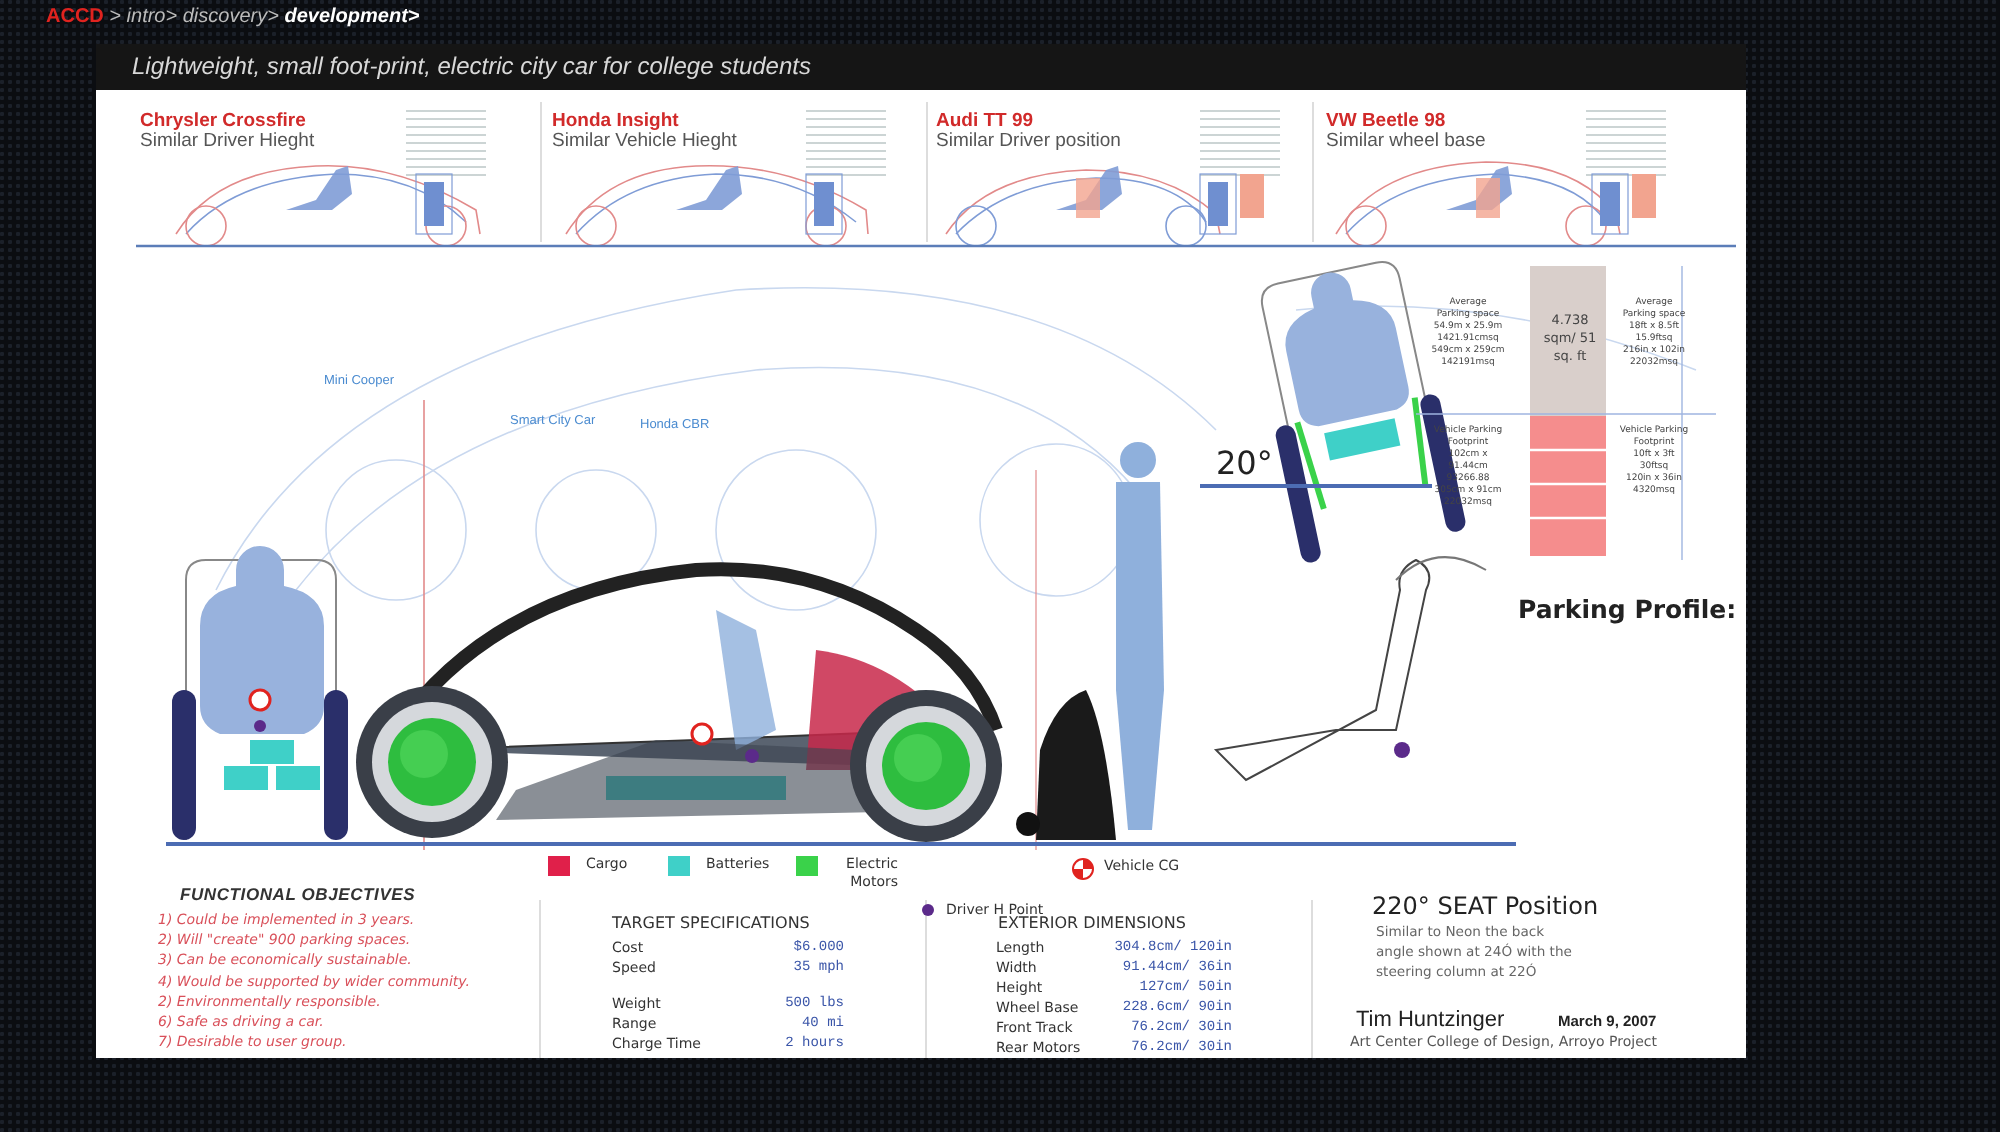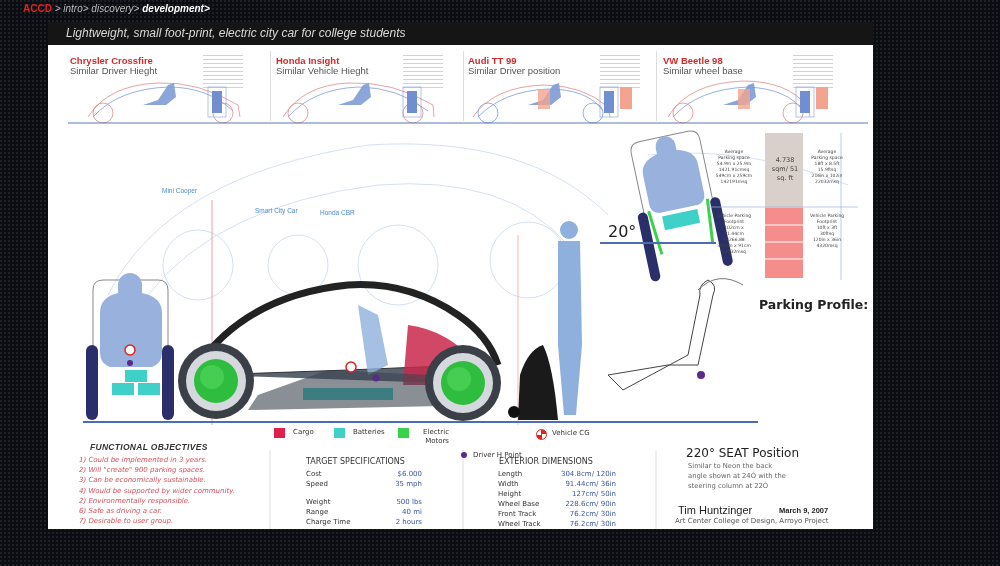--- a/index.html
+++ b/index.html
@@ -18,21 +18,21 @@
   .sec-title{position:absolute;font-weight:bold;font-size:9.5px;color:#d12a2a;white-space:nowrap;}
   .sec-sub{position:absolute;font-size:9.5px;color:#555;white-space:nowrap;}
   .spec-mini{position:absolute;width:40px;height:38px;
     background:repeating-linear-gradient(#fff 0 3px,#9aa 3px 4px);opacity:.5;}
   .divider-v{position:absolute;width:1px;background:#ddd;}
   .lbl-blue{position:absolute;font-size:6.5px;color:#4a8bd0;white-space:nowrap;}
   .small-dark{position:absolute;font-family:"DejaVu Sans",sans-serif;color:#444;}
   .tbl-title{position:absolute;font-size:8px;color:#333;font-family:"DejaVu Sans",sans-serif;white-space:nowrap;}
   .tbl{position:absolute;font-size:7px;font-family:"DejaVu Sans",sans-serif;}
   .tbl .row{display:flex;justify-content:space-between;height:10px;line-height:10px;}
-  .tbl .k{color:#333;} .tbl .v{color:#3a55a8;}
+  .tbl .k{color:#333;} .tbl .v{color:#3a55a8;font-family:Liberation Mono, monospace;}
   .tbl .gap{height:8px;}
   .legend-item{position:absolute;display:flex;align-items:flex-start;font-size:7px;color:#333;font-family:"DejaVu Sans",sans-serif;}
   .legend-sw{width:11px;height:10px;margin-right:8px;}
   .obj{position:absolute;left:31px;top:410px;font-size:7px;color:#d9505a;font-family:"DejaVu Sans",sans-serif;line-height:10.2px;font-style:italic;}
 </style>
 </head>
 <body>
 
 <div id="breadcrumb" class="abs">
   <span class="home">ACCD</span><span> &gt; intro&gt;</span><span> discovery&gt;</span><span class="cur"> development&gt;</span>
@@ -310,21 +310,21 @@
       </div>
     <div class="row">
         <span class="k">Wheel Base</span>
         <span class="v">228.6cm/ 90in</span>
       </div>
     <div class="row">
         <span class="k">Front Track</span>
         <span class="v">76.2cm/ 30in</span>
       </div>
     <div class="row">
-        <span class="k">Wheel Track</span>
+        <span class="k">Rear Motors</span>
         <span class="v">76.2cm/ 30in</span>
       </div>
   </div>
 
   <div class="small-dark" style="left:638px;top:401px;font-size:12px;color:#222;white-space:nowrap;">220° SEAT Position</div>
   <div class="small-dark" style="left:640px;top:416px;font-size:6.8px;line-height:10px;color:#666;">
     <div>Similar to Neon the back</div>
     <div>angle shown at 24Ó with the</div>
     <div>steering column at 22Ó</div>
   </div>

